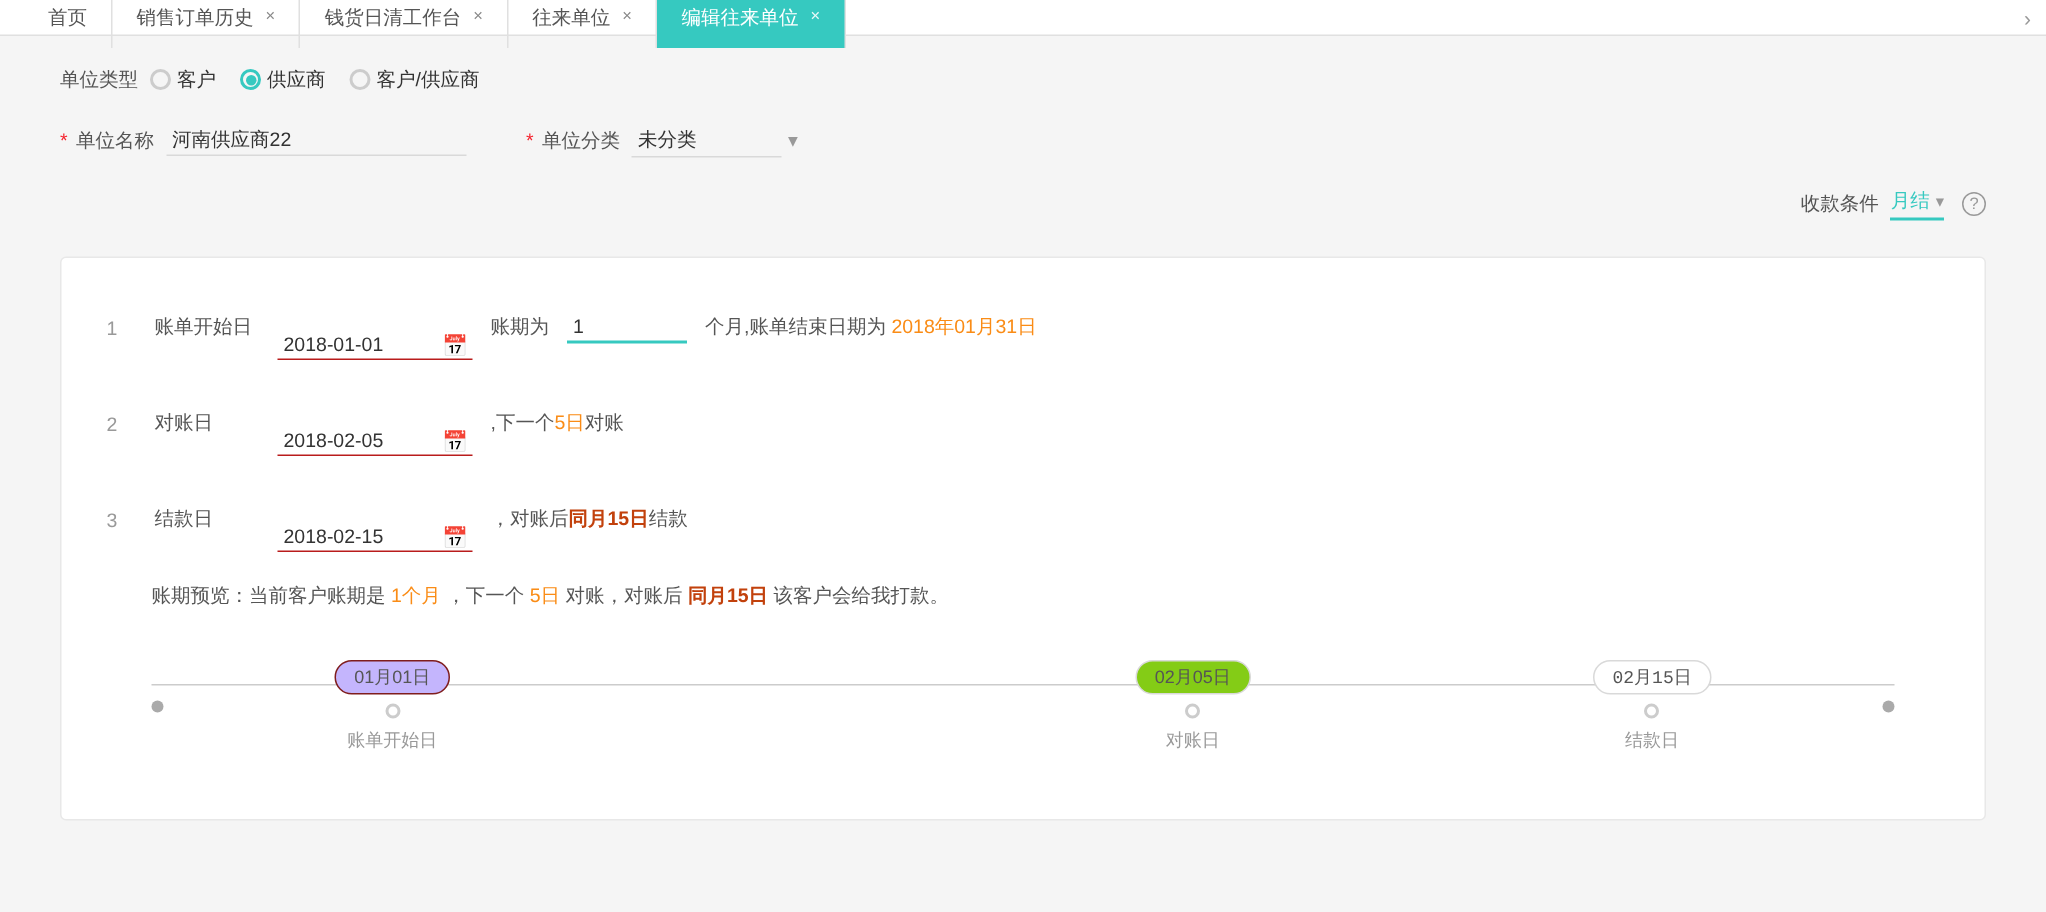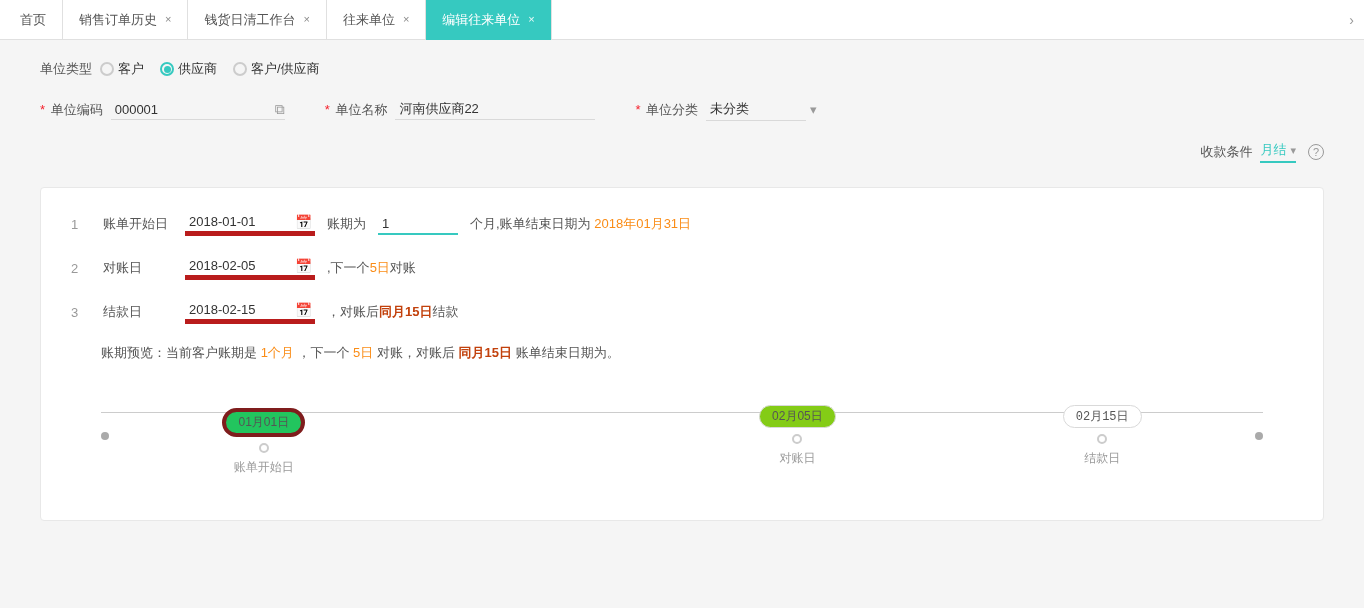--- a/index.html
+++ b/index.html
@@ -4,22 +4,22 @@
   <style>
     * { box-sizing: border-box; margin: 0; padding: 0; }
     body { font-family: 'Microsoft YaHei', Arial, sans-serif; font-size: 13px; background: #f5f5f5; color: #333; }
 
     
     .tab-bar {
       display: flex;
       align-items: center;
       background: #fff;
       border-bottom: 1px solid #e0e0e0;
-      height: 40px;
-      padding-left: 4px;
+      height: 24px;
+      padding-left: 16px;
     }
     .tab {
       display: flex;
       align-items: center;
       padding: 0 16px;
       height: 40px;
       cursor: pointer;
       font-size: 13px;
       color: #555;
       border-right: 1px solid #e0e0e0;
@@ -216,22 +216,23 @@
       font-size: 13px;
     }
     .period-field-label {
       color: #555;
       white-space: nowrap;
       width: 70px;
     }
     .date-input-wrap {
       display: flex;
       align-items: center;
-      border-bottom: 5px solid #b91c1c;
+      border-bottom: 1px solid #b91c1c;
       width: 130px;
+      margin-top: 24px;
     }
     .date-input-wrap input {
       border: none;
       outline: none;
       font-size: 13px;
       color: #333;
       width: 110px;
       background: transparent;
       padding: 2px 4px;
     }
@@ -322,30 +323,20 @@
           <span>客户/供应商</span>
         </label>
       </div>
     </div>
   </div>
 
   <div class="form-row">
     <div class="form-field">
       <span class="form-label">
         <span class="required-star">*</span>
-        <span>单位编码</span>
-      </span>
-      <div class="input-with-icon">
-        <input type="text" value="000001" style="">
-        <span class="copy-icon">⧉</span>
-      </div>
-    </div>
-    <div class="form-field">
-      <span class="form-label">
-        <span class="required-star">*</span>
         <span>单位名称</span>
       </span>
       <input class="text-input" type="text" style="width: 200px;" value="河南供应商22">
     </div>
     <div class="form-field">
       <span class="form-label">
         <span class="required-star">*</span>
         <span>单位分类</span>
       </span>
       <div class="select-field">
@@ -407,35 +398,35 @@
       </span>
     </div>
 
     <div class="preview-text">
       <span>账期预览：当前客户账期是</span>
       <span class="highlight-orange">1个月</span>
       <span>，下一个</span>
       <span class="highlight-orange">5日</span>
       <span>对账，对账后</span>
       <span class="highlight-cyan">同月15日</span>
-      <span>账单结束日期为。</span>
+      <span>该客户会给我打款。</span>
     </div>
 
     <div class="timeline-wrap">
       <div style="position:relative; display:flex; align-items:center;">
 
         <div style="position:absolute;top:16px;left:0;right:0;height:1px;background:#ccc;z-index:0;"></div>
 
         <div style="display:flex;flex-direction:column;align-items:center;z-index:1;position:relative;margin-right:0;">
           <div style="width:8px;height:8px;border-radius:50%;background:#aaa;"></div>
         </div>
         <div style="flex:1;"></div>
 
         <div style="display:flex;flex-direction:column;align-items:center;z-index:1;position:relative;">
-          <div style="border:4px solid #7f1d1d;border-radius:20px;padding:2px 12px;font-size:12px;color:#555;background:#22c55e;white-space:nowrap;margin-bottom:6px;margin-top:12px;">01月01日</div>
+          <div style="border:1px solid #7f1d1d;border-radius:20px;padding:2px 12px;font-size:12px;color:#555;background:#c4b5fd;white-space:nowrap;margin-bottom:6px;">01月01日</div>
           <div style="width:10px;height:10px;border-radius:50%;border:2px solid #ccc;background:#fff;"></div>
           <div style="margin-top:6px;font-size:12px;color:#999;white-space:nowrap;">账单开始日</div>
         </div>
         <div style="flex:2;"></div>
 
         <div style="flex:2;"></div>
 
         <div style="display:flex;flex-direction:column;align-items:center;z-index:1;position:relative;">
           <div style="border:1px solid #d9d9d9;border-radius:20px;padding:2px 12px;font-size:12px;color:#555;background:#84cc16;white-space:nowrap;margin-bottom:6px;">02月05日</div>
           <div style="width:10px;height:10px;border-radius:50%;border:2px solid #ccc;background:#fff;"></div>

